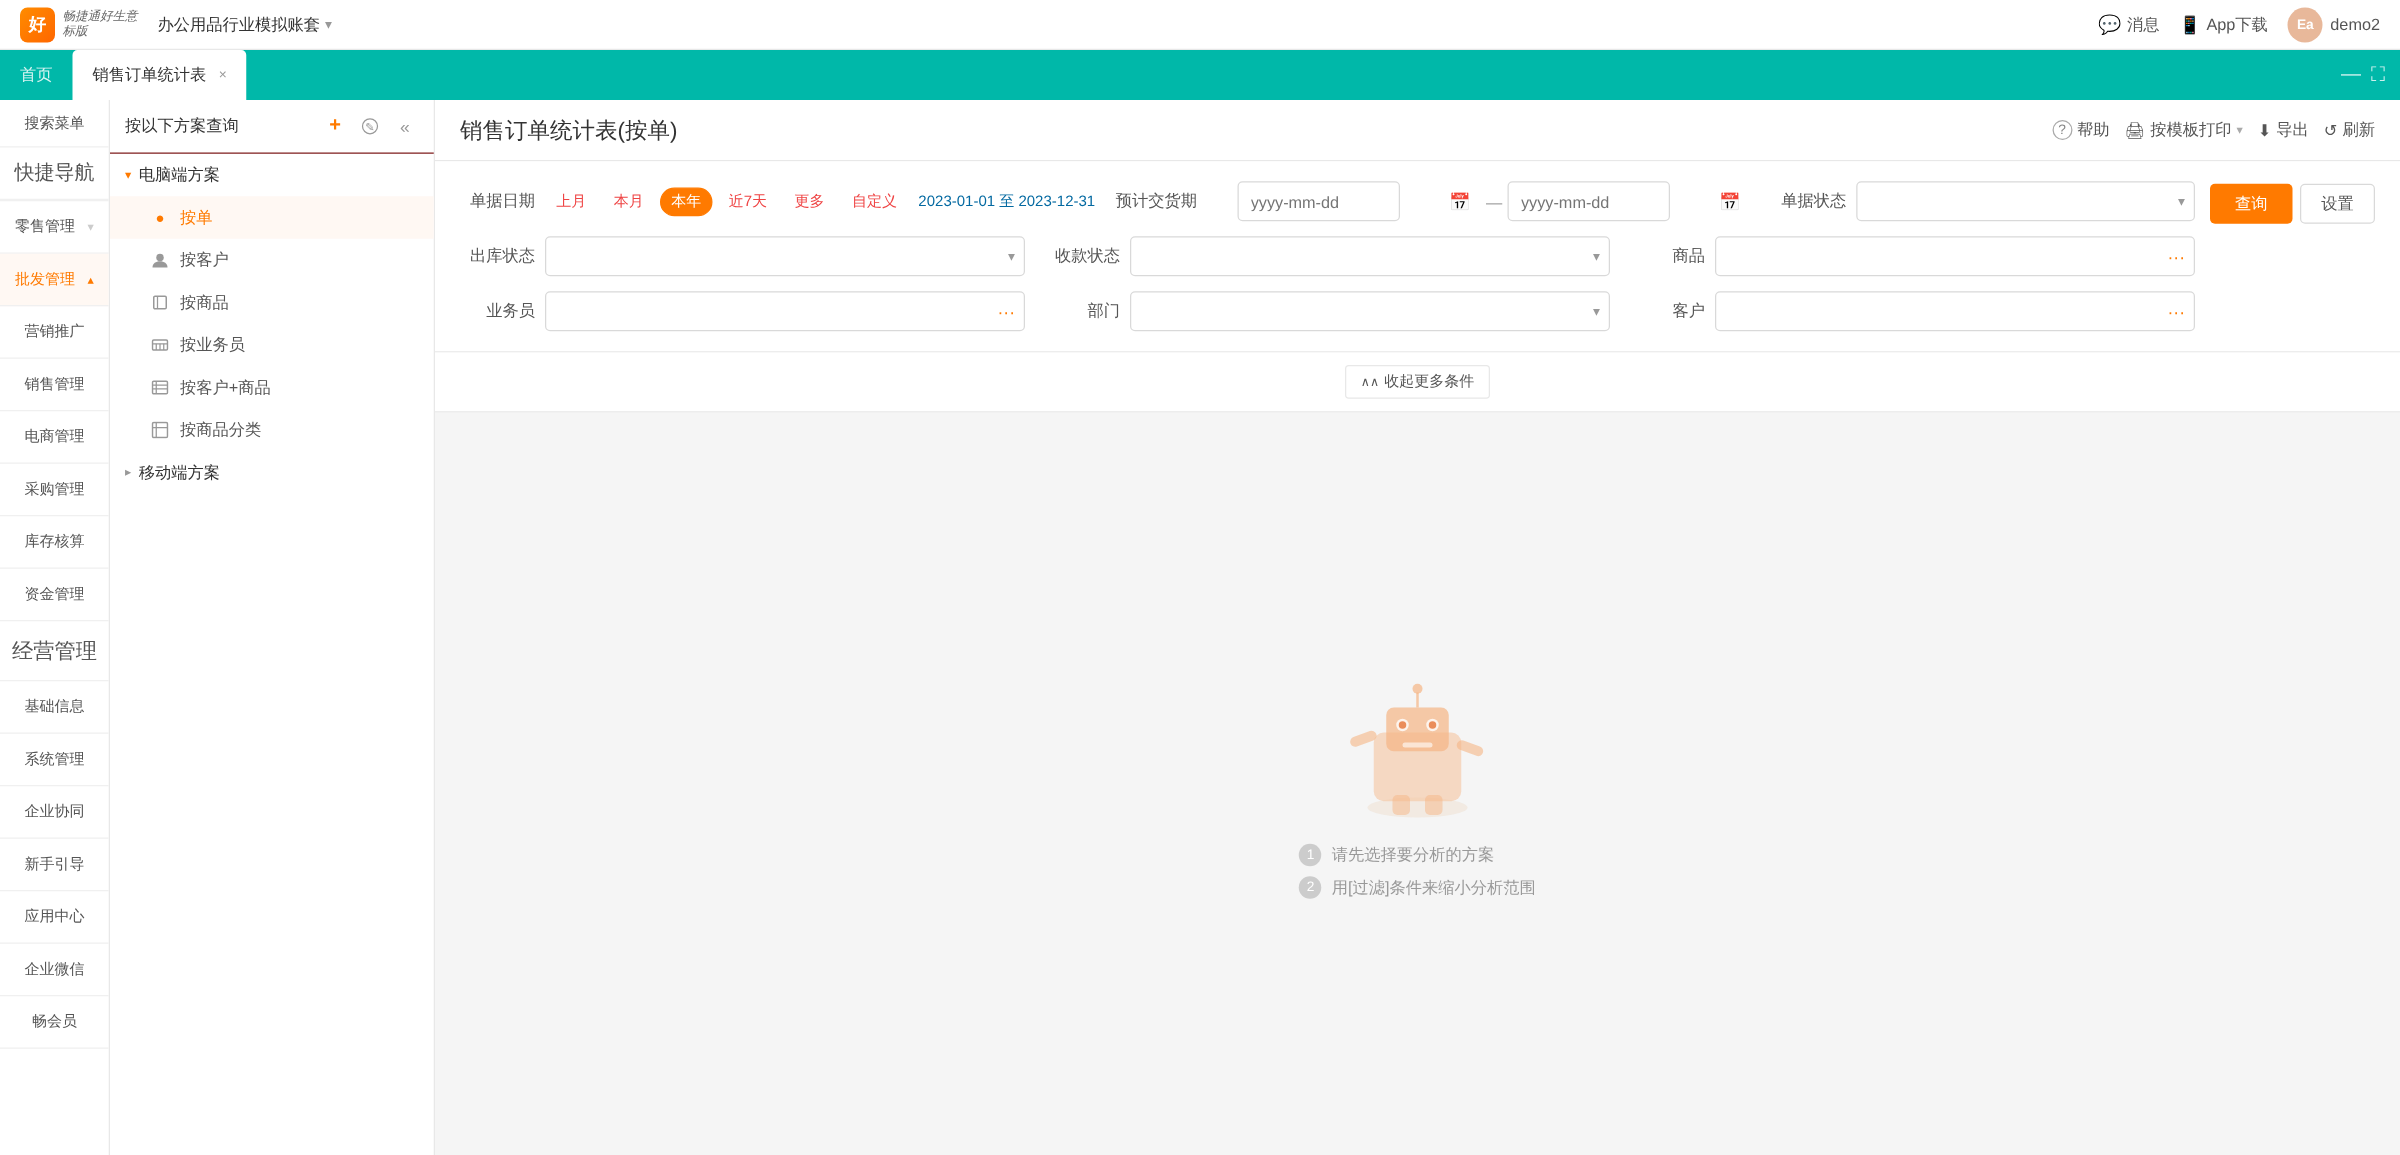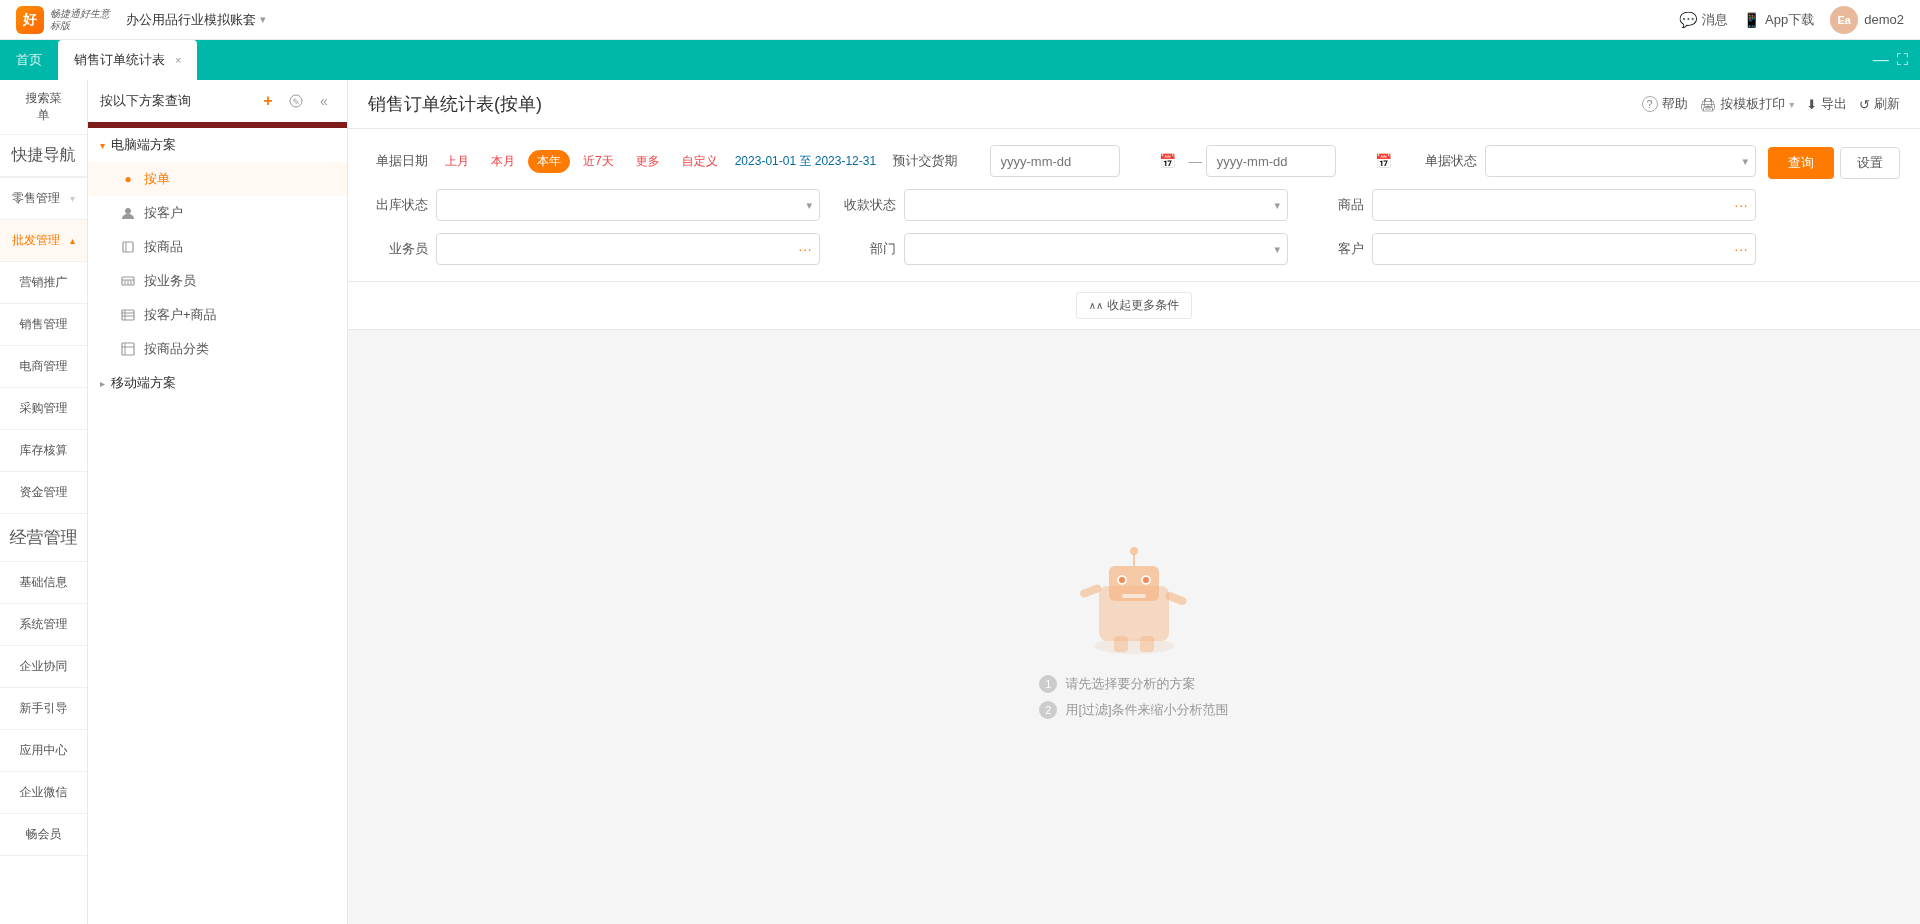--- a/index.html
+++ b/index.html
@@ -32,21 +32,21 @@
     .sidebar { width: 88px; background: #fff; border-right: 1px solid #e8e8e8; display: flex; flex-direction: column; overflow-y: auto; flex-shrink: 0; }
     .sidebar-item { padding: 12px 8px; text-align: center; cursor: pointer; color: #555; font-size: 12px; border-bottom: 1px solid #f0f0f0; }
     .sidebar-item.has-arrow { display: flex; align-items: center; justify-content: space-between; padding: 12px 12px; }
     .sidebar-divider { height: 1px; background: #f0f0f0; }
 
     
     .content-area { flex: 1; display: flex; overflow: hidden; }
 
     
     .scheme-panel { width: 260px; background: #fff; border-right: 1px solid #e8e8e8; display: flex; flex-direction: column; flex-shrink: 0; }
-    .scheme-panel-header { padding: 10px 12px; display: flex; align-items: center; justify-content: space-between; border-bottom: 6px solid #7f1d1d; }
+    .scheme-panel-header { padding: 10px 12px; display: flex; align-items: center; justify-content: space-between; border-bottom: 1px solid #7f1d1d; }
     .scheme-panel-title { font-size: 13px; color: #333; font-weight: 500; }
     .scheme-panel-actions { display: flex; align-items: center; gap: 6px; }
     .scheme-action-btn { width: 22px; height: 22px; border-radius: 50%; display: flex; align-items: center; justify-content: center; cursor: pointer; font-size: 14px; color: #999; }
 
     .scheme-group { padding: 0; }
     .scheme-group-header { padding: 8px 12px; display: flex; align-items: center; gap: 6px; cursor: pointer; font-size: 13px; color: #333; }
     .scheme-item { padding: 8px 12px 8px 32px; display: flex; align-items: center; gap: 8px; cursor: pointer; font-size: 13px; color: #555; }
     .scheme-item.active { background: #fff8f3; color: #ff7a00; }
     .scheme-item-icon { width: 16px; height: 16px; display: flex; align-items: center; justify-content: center; font-size: 12px; color: #999; }
     .scheme-item.active .scheme-item-icon { color: #ff7a00; }
@@ -143,21 +143,21 @@
   <div class="tab-spacer"></div>
   <div class="window-controls">
     <span class="win-btn">—</span>
     <span class="win-btn">⛶</span>
   </div>
 </div>
 
 <div class="main-layout">
 
   <div class="sidebar">
-    <div class="sidebar-item" style="padding:10px 25px;">
+    <div class="sidebar-item" style="padding:10px 8px;">
       <span style="font-size:12px;color:#555;">搜索菜单</span>
     </div>
     <div class="sidebar-item" style="padding:10px 8px;">
       <span style="font-size:16px;color:#555;">快捷导航</span>
     </div>
     <div class="sidebar-divider"></div>
     <div class="sidebar-item has-arrow">
       <span style="font-size:12px;">零售管理</span>
       <span style="font-size:10px;color:#ccc;">▾</span>
     </div>

